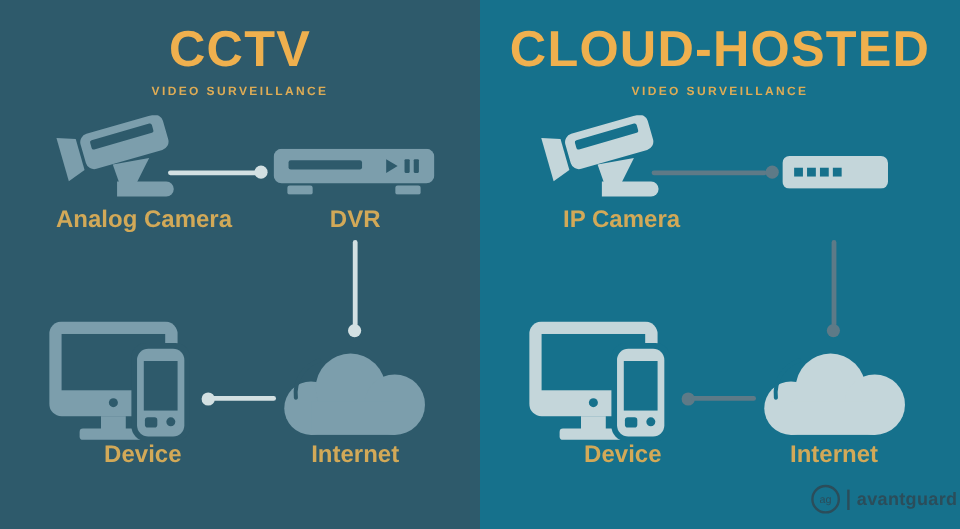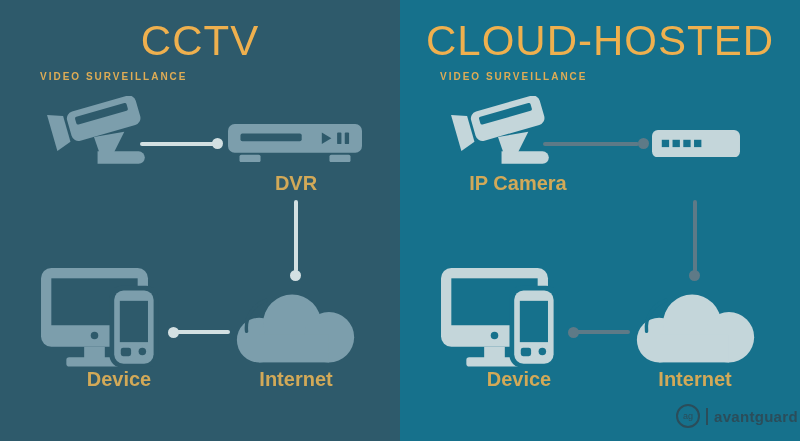--- a/index.html
+++ b/index.html
@@ -3,25 +3,25 @@
 <meta charset="utf-8">
 <style>
   html,body{margin:0;padding:0;background:#222;}
   #stage{position:relative;width:800px;height:441px;overflow:hidden;
          font-family:"Liberation Sans",sans-serif;}
   .panel{position:absolute;top:0;width:400px;height:441px;}
   .panel.left{left:0;background:var(--left_bg);}
   .panel.right{left:400px;background:var(--right_bg);}
   .abs{position:absolute;}
   .title{left:0;width:400px;text-align:center;top:20px;
-         font-size:42px;font-weight:normal;letter-spacing:1px;
+         font-size:42px;font-weight:bold;letter-spacing:1px;
          color:var(--title_gold);line-height:1;}
-  .subtitle{left:0;width:400px;top:71px;
+  .subtitle{left:0;width:400px;text-align:center;top:71px;
             font-size:10px;font-weight:bold;letter-spacing:2px;
-            color:var(--subtitle_gold);padding-left:40px;}
+            color:var(--subtitle_gold);}
   .node-label{font-size:20px;font-weight:bold;color:var(--label_gold);
               transform:translateX(-50%);white-space:nowrap;}
   .icon svg{display:block;width:100%;height:auto;}
   .panel.left  .icon{color:var(--left_icon);}
   .panel.right .icon{color:var(--right_icon);}
   .icon .fill{fill:currentColor;}
   .panel.left  .cut{fill:var(--left_bg);}
   .panel.right .cut{fill:var(--right_bg);}
   .panel.left  .arc{stroke:var(--left_bg);}
   .panel.right .arc{stroke:var(--right_bg);}
@@ -67,20 +67,21 @@
     <rect class="fill" x="0" y="0" width="140" height="30" rx="7"></rect>
     <rect class="cut" x="13" y="10" width="64" height="8" rx="2"></rect>
     <path class="cut" d="M98 9 L108 15 L98 21 Z"></path>
     <rect class="cut" x="114" y="9" width="4.5" height="12" rx="1"></rect>
     <rect class="cut" x="122" y="9" width="4.5" height="12" rx="1"></rect>
     <rect class="fill" x="12" y="32" width="22" height="8" rx="2"></rect>
     <rect class="fill" x="106" y="32" width="22" height="8" rx="2"></rect>
   </svg>
 </div>
 
+    <div class="abs node-label" style="left:120px;top:172px;">Analog Camera</div>
     <div class="abs node-label" style="left:296px;top:172px;">DVR</div>
 
     <div class="abs line v" style="left:294px;top:200px;height:72px;"></div>
     <div class="abs dot" style="left:290px;top:270px;"></div>
 
     <div class="abs icon" style="left:41px;top:268px;width:122px;">
   <svg viewBox="0 0 130 106" xmlns="http://www.w3.org/2000/svg">
     <rect class="fill" x="0" y="0" width="114" height="84" rx="11"></rect>
     <rect class="cut" x="11" y="11" width="92" height="50"></rect>
     <circle class="cut" cx="57" cy="72" r="4"></circle>

